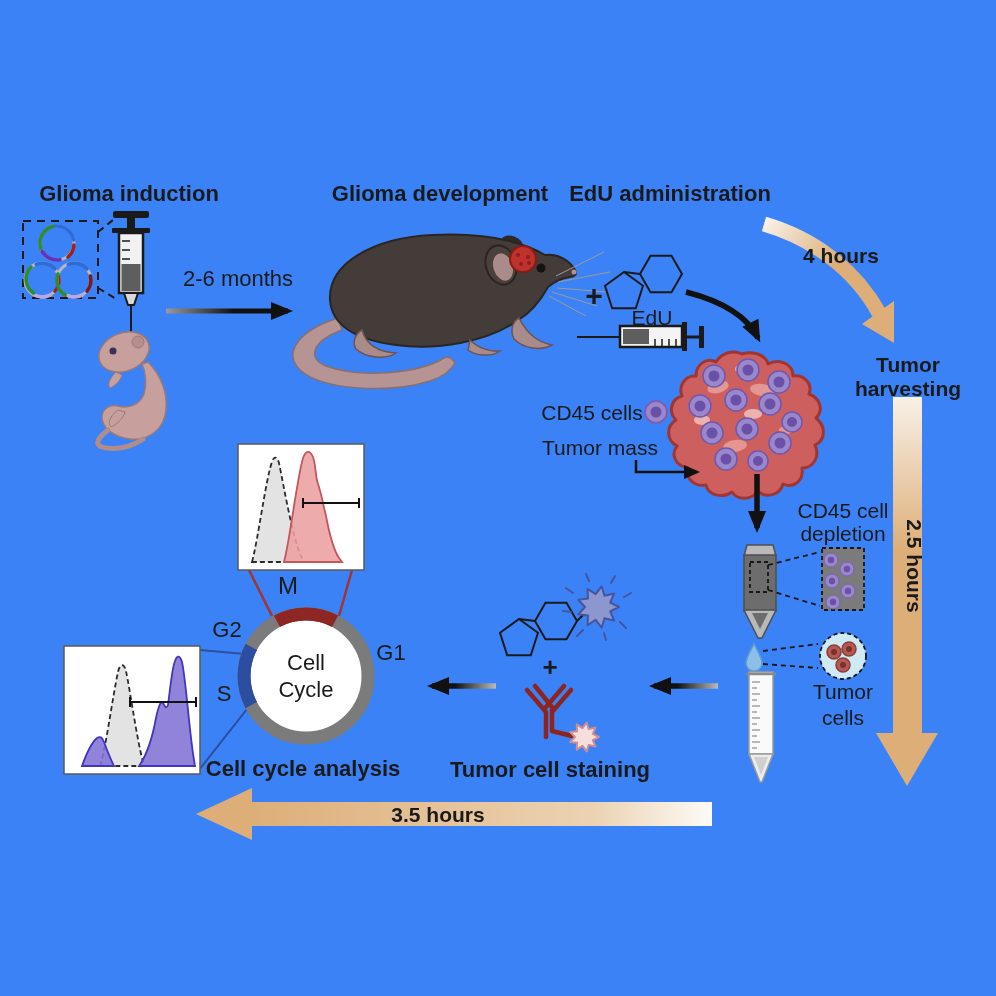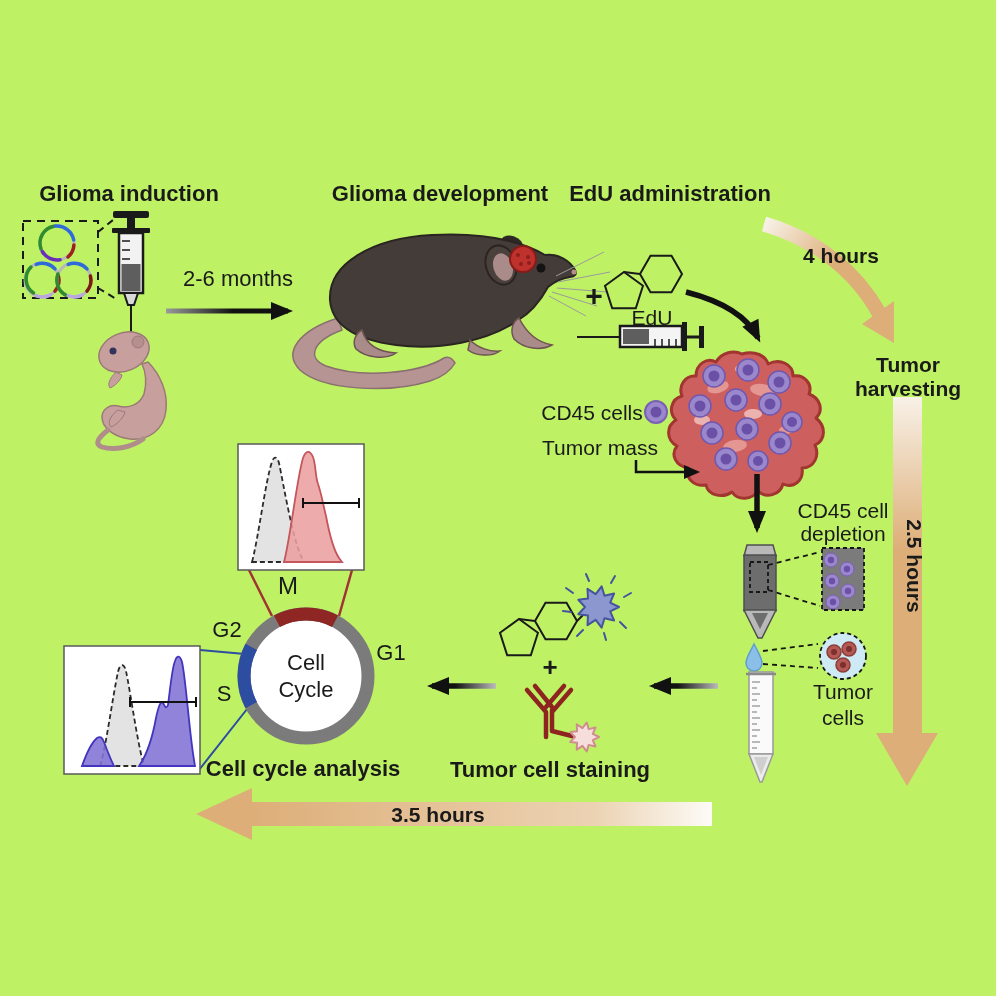--- a/index.html
+++ b/index.html
@@ -1,16 +1,16 @@
 <!DOCTYPE html>
 <html><head>
 <meta charset="utf-8">
 <style>
   html,body{margin:0;padding:0;background:#ffffff;}
-  .canvas{position:relative;width:996px;height:996px;background:#bef264;overflow:hidden;
+  .canvas{position:relative;width:996px;height:996px;background:#3b82f6;overflow:hidden;
           font-family:"Liberation Sans", sans-serif;}
   svg{position:absolute;left:0;top:0;}
   text{font-family:"Liberation Sans", sans-serif;fill:#1a1a1a;}
   .title{font-size:22px;font-weight:bold;}
   .lbl{font-size:21px;}
   .lblb{font-size:21px;font-weight:bold;}
   .lblb22{font-size:22px;font-weight:bold;}
 </style>
 </head>
 <body>

